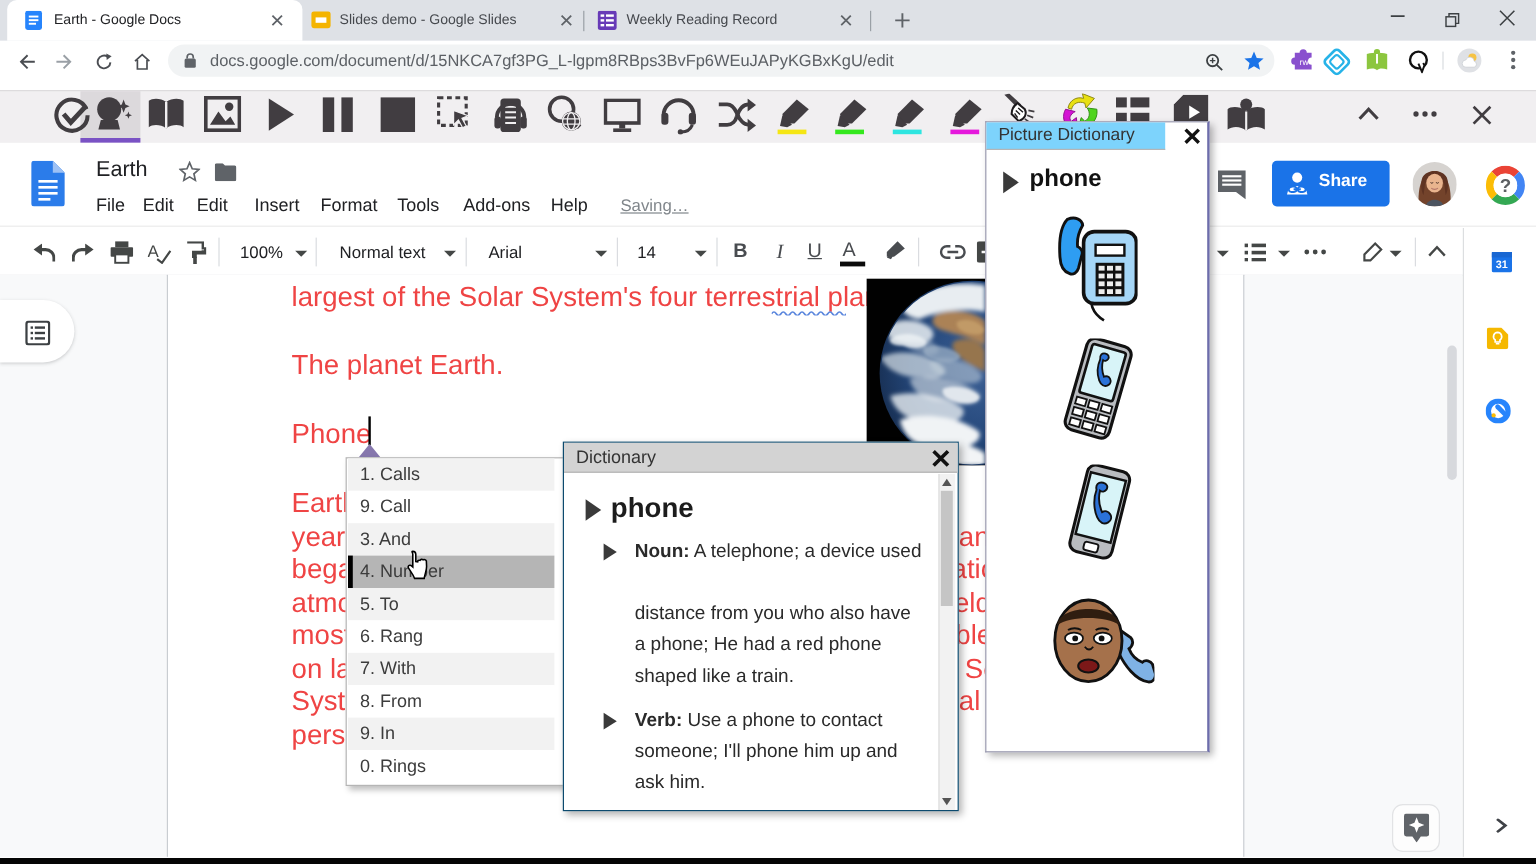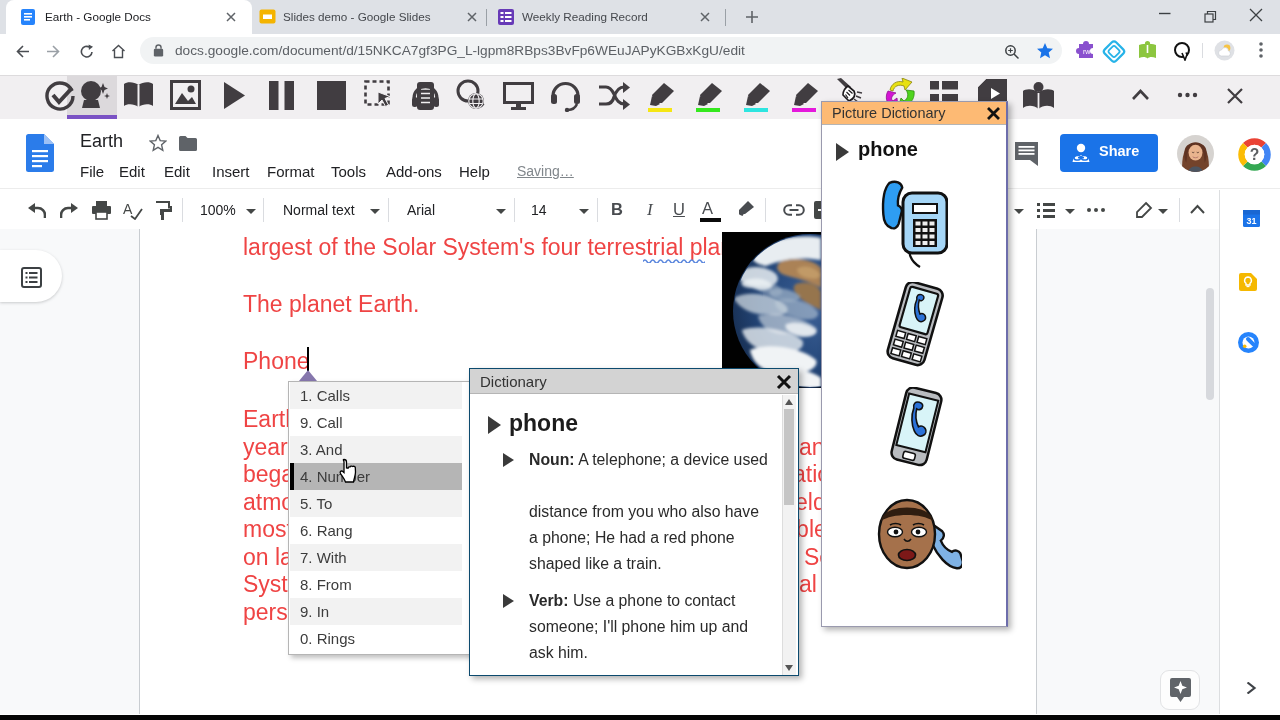--- a/index.html
+++ b/index.html
@@ -46,21 +46,21 @@
 .prow { position:absolute; left:1px; width:172px; height:27px; font-size:15px; color:#3c3c3c; padding-left:10px; line-height:27px; }
 #predtri { position:absolute; top:370px; left:299px; width:0; height:0; border-left:9px solid transparent; border-right:9px solid transparent; border-bottom:11px solid #8677ad; z-index:10; }
 
 #dict { position:absolute; top:368px; left:469px; width:330px; height:308px; background:#fff; border:1px solid #0c4a6e; box-shadow:3px 3px 6px rgba(0,0,0,.3); z-index:20; }
 #dicttitle { position:absolute; top:0; left:0; width:328px; height:25px; background:#d3d3d3; border-bottom:1px solid #b5b5b5; font-size:15px; color:#333; padding-left:10px; line-height:25px; }
 .dtri { position:absolute; width:0; height:0; border-top:9px solid transparent; border-bottom:9px solid transparent; border-left:13px solid #3a3a3a; }
 .dtri2 { position:absolute; width:0; height:0; border-top:7px solid transparent; border-bottom:7px solid transparent; border-left:11px solid #3a3a3a; }
 .dictline { position:absolute; left:59px; font-size:15.8px; color:#2a2a2a; white-space:nowrap; }
 
 #pd { position:absolute; top:101px; left:821px; width:187px; height:526px; background:#fff; border:1px solid #9a9aae; border-right:2px solid #6d6dab; box-shadow:3px 3px 6px rgba(0,0,0,.3); z-index:30; }
-#pdtitle { position:absolute; top:0; left:0; width:184px; height:23px; background:#fdba74; border-bottom:1px solid #b5b5b5; font-size:14.5px; color:#333; padding-left:10px; line-height:23px; }
+#pdtitle { position:absolute; top:0; left:0; width:149px; height:23px; background:#7dd3fc; border-bottom:1px solid #b5b5b5; font-size:14.5px; color:#333; padding-left:10px; line-height:23px; }
 #blackbar { position:absolute; top:715px; left:0; width:1280px; height:6px; background:#050505; z-index:40; }
 </style>
 </head>
 <body>
 <div id="root">
 
 <div id="tabbar"></div>
 <div class="tab-active"></div>
 <svg class="abs" style="top:9px;left:20px" width="16" height="16" viewBox="0 0 16 16">
       <rect x="1" y="0" width="14" height="16" rx="2" fill="#2684fc"></rect>

